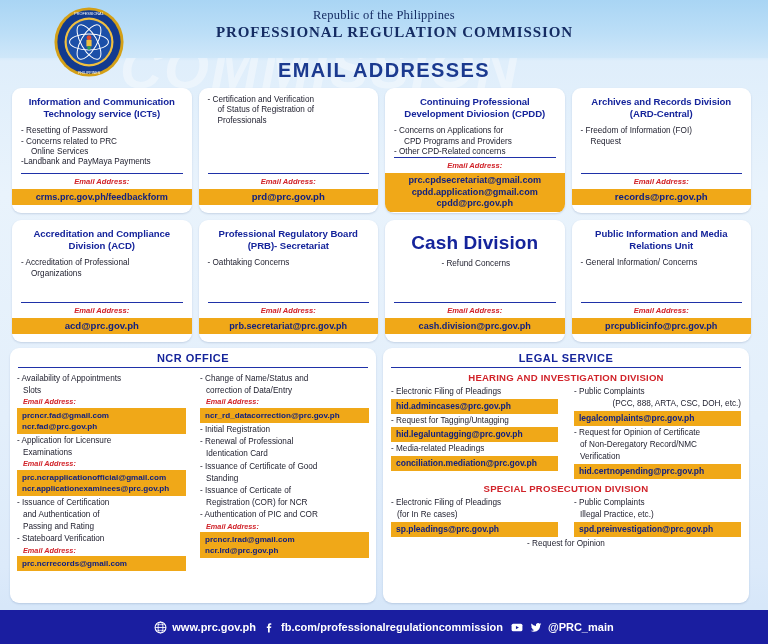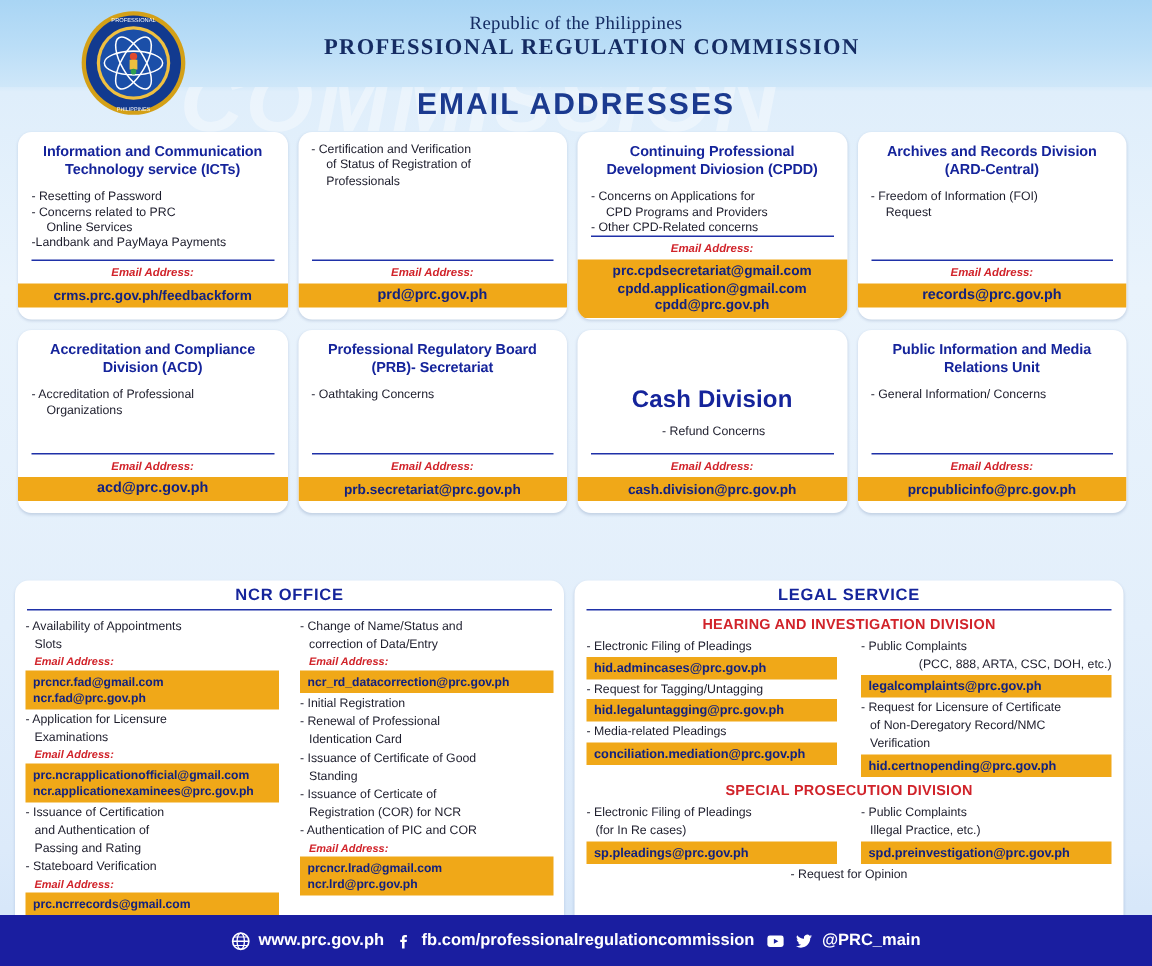--- a/index.html
+++ b/index.html
@@ -115,25 +115,24 @@
   .c-title {
     text-align: center;
     color: #15249b;
     font-weight: bold;
     font-size: 9.6px;
     line-height: 11.6px;
     padding: 8px 6px 0 6px;
     letter-spacing: -0.05px;
   }
   .c-title.big {
-    font-size: 16px;
+    font-size: 19px;
     line-height: 18px;
     padding-top: 14px;
     letter-spacing: .1px;
-    margin-top: 24px;
   }
   .c-body {
     padding: 7px 7px 0 9px;
     font-size: 8.2px;
     line-height: 10.4px;
     color: #1c1c2b;
     flex: 1;
   }
   .c-body.ctr { text-align: center; }
   .c-body .ind { padding-left: 10px; }
@@ -164,21 +163,20 @@
   .c-email.multi { font-size: 8.8px; line-height: 11.4px; }
   .c-email.small { font-size: 9.1px; }
 
   
   .lower {
     position: relative;
     padding: 6px 10px 0 10px;
     display: flex;
     gap: 7px;
     z-index: 3;
-    margin-top: 39px;
   }
   .panel {
     background: #fff;
     border-radius: 9px;
     box-shadow: 0 1px 2px rgba(40,70,130,.18);
     overflow: hidden;
   }
   .panel.ncr { width: 366px; height: 255px; }
   .panel.legal { width: 366px; height: 255px; }
 
@@ -484,21 +482,21 @@
             </div>
             <div class="col">
               <div>
                 <div class="item">- Public Complaints</div>
                 <div class="item" style="padding-left: 6px; text-align: right;">(PCC, 888, ARTA, CSC, DOH, etc.)</div>
                 <div class="mail ">
                   <div>legalcomplaints@prc.gov.ph</div>
                 </div>
               </div>
               <div>
-                <div class="item">- Request for Licensure of Certificate</div>
+                <div class="item">- Request for Opinion of Certificate</div>
                 <div class="item" style="padding-left: 6px;">of Non-Deregatory Record/NMC</div>
                 <div class="item" style="padding-left: 6px;">Verification</div>
                 <div class="mail ">
                   <div>hid.certnopending@prc.gov.ph</div>
                 </div>
               </div>
             </div>
           </div>
           <div class="l-sub">SPECIAL PROSECUTION DIVISION</div>
           <div class="cols">

